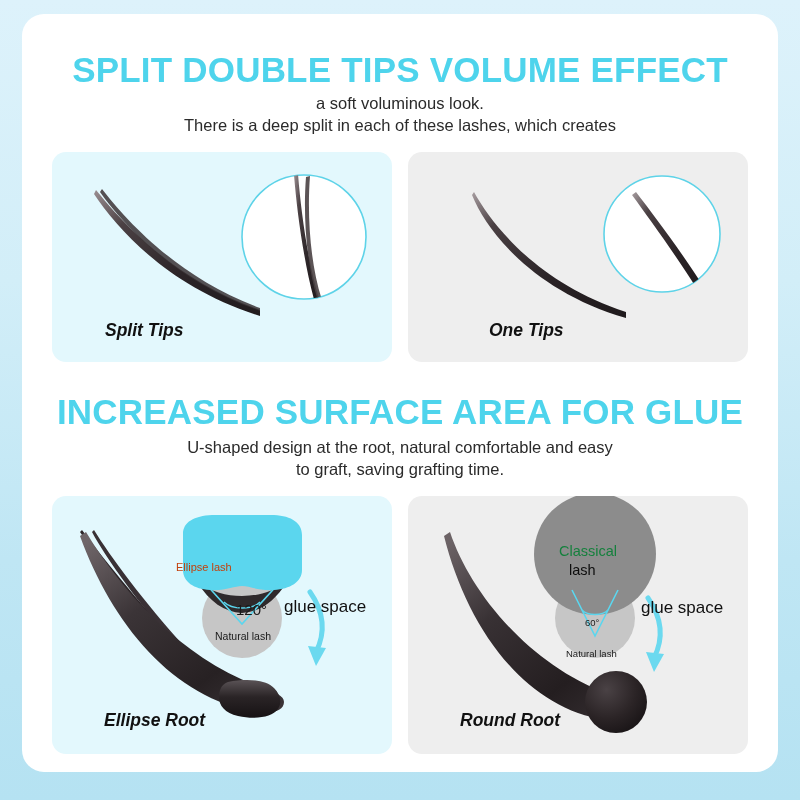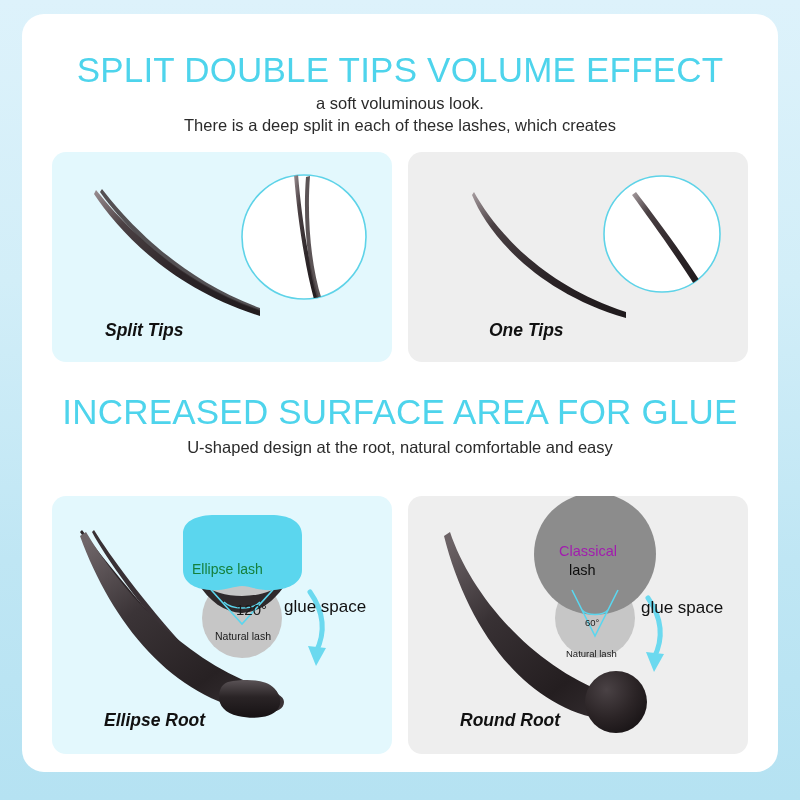--- a/index.html
+++ b/index.html
@@ -32,21 +32,21 @@
     border-radius: 22px;
   }
 
   
   .section-title {
     position: absolute;
     left: 0;
     width: 800px;
     text-align: center;
     color: #4ed4ec;
-    font-weight: normal;
+    font-weight: bold;
     font-size: 35px;
     letter-spacing: 0.2px;
     white-space: nowrap;
   }
   .section-sub {
     position: absolute;
     left: 0;
     width: 800px;
     text-align: center;
     color: #2b2b2b;
@@ -95,44 +95,44 @@
     height: 100%;
   }
 
   
   .anno {
     position: absolute;
     white-space: nowrap;
     z-index: 5;
   }
   .anno-ellipse-lash {
-    left: 192px; top: 561px;
-    font-size: 14px;
-    color: #15803d;
+    left: 176px; top: 561px;
+    font-size: 11px;
+    color: #c2410c;
   }
   .anno-natural-l {
     left: 215px; top: 630px;
     font-size: 10.5px;
     color: #1a1a1a;
   }
   .anno-deg-l {
     left: 236px; top: 601px;
     font-size: 15px;
     color: #1a1a1a;
   }
   .anno-glue-l {
     left: 284px; top: 597px;
     font-size: 17px;
     color: #101010;
   }
 
   .anno-classical-1 {
     left: 559px; top: 543px;
     font-size: 14.5px;
-    color: #a21caf;
+    color: #15803d;
   }
   .anno-classical-2 {
     left: 569px; top: 562px;
     font-size: 14.5px;
     color: #0d0d0d;
   }
   .anno-natural-r {
     left: 566px; top: 648px;
     font-size: 9.5px;
     color: #1a1a1a;
@@ -210,20 +210,21 @@
         <path d="M228,40 C248,66 278,106 300,142 L294,145 C272,109 243,69 224,43 Z" fill="url(#lashGradB)"></path>
       </g>
     </svg>
   </div>
   <div class="panel-label" id="label-one">One Tips</div>
 
   <div class="section-title" id="title-2">INCREASED SURFACE AREA FOR GLUE</div>
 
   <div class="section-sub" id="sub-2">
     <div>U-shaped design at the root, natural comfortable and easy</div>
+    <div>to graft, saving grafting time.</div>
   </div>
 
   <div class="panel cyan" id="panel-ellipse">
     <svg class="panel-svg" viewBox="0 0 340 258">
       <defs>
         <linearGradient id="bodyGradL" x1="0.1" y1="0" x2="0.9" y2="1">
           <stop offset="0%" stop-color="#6f6669"></stop>
           <stop offset="35%" stop-color="#3b3437"></stop>
           <stop offset="75%" stop-color="#272123"></stop>
           <stop offset="100%" stop-color="#3a3336"></stop>

